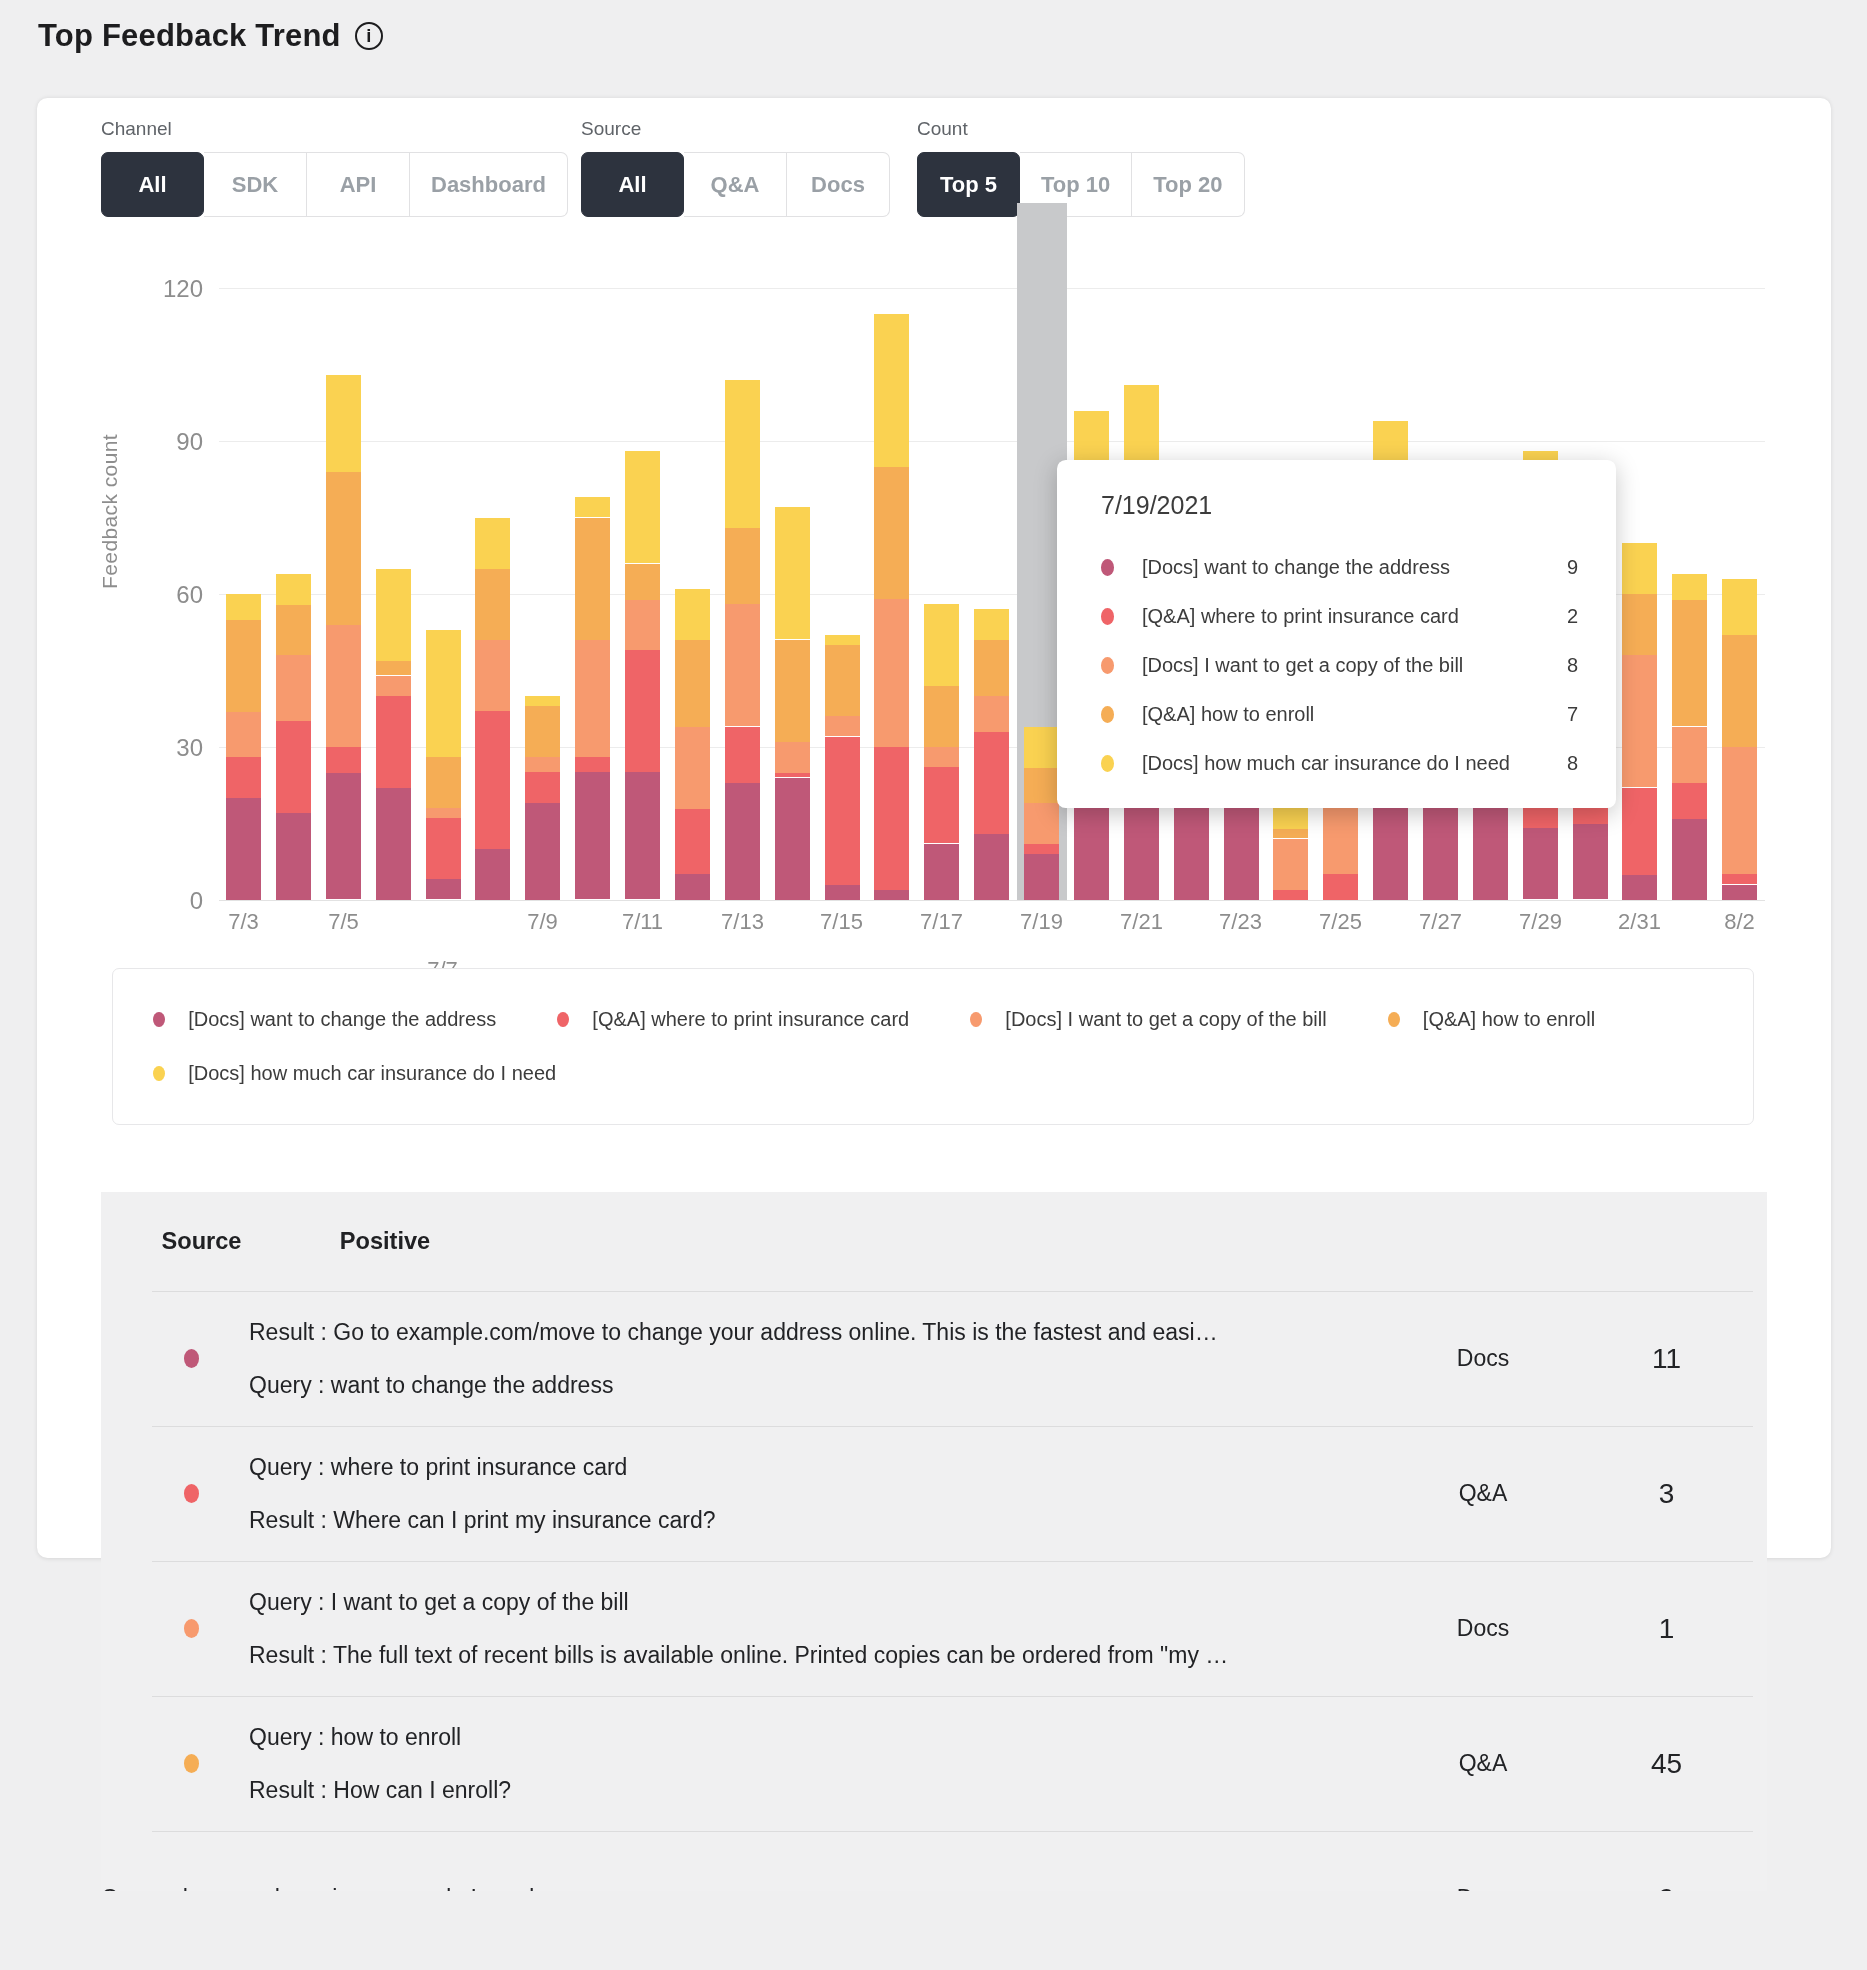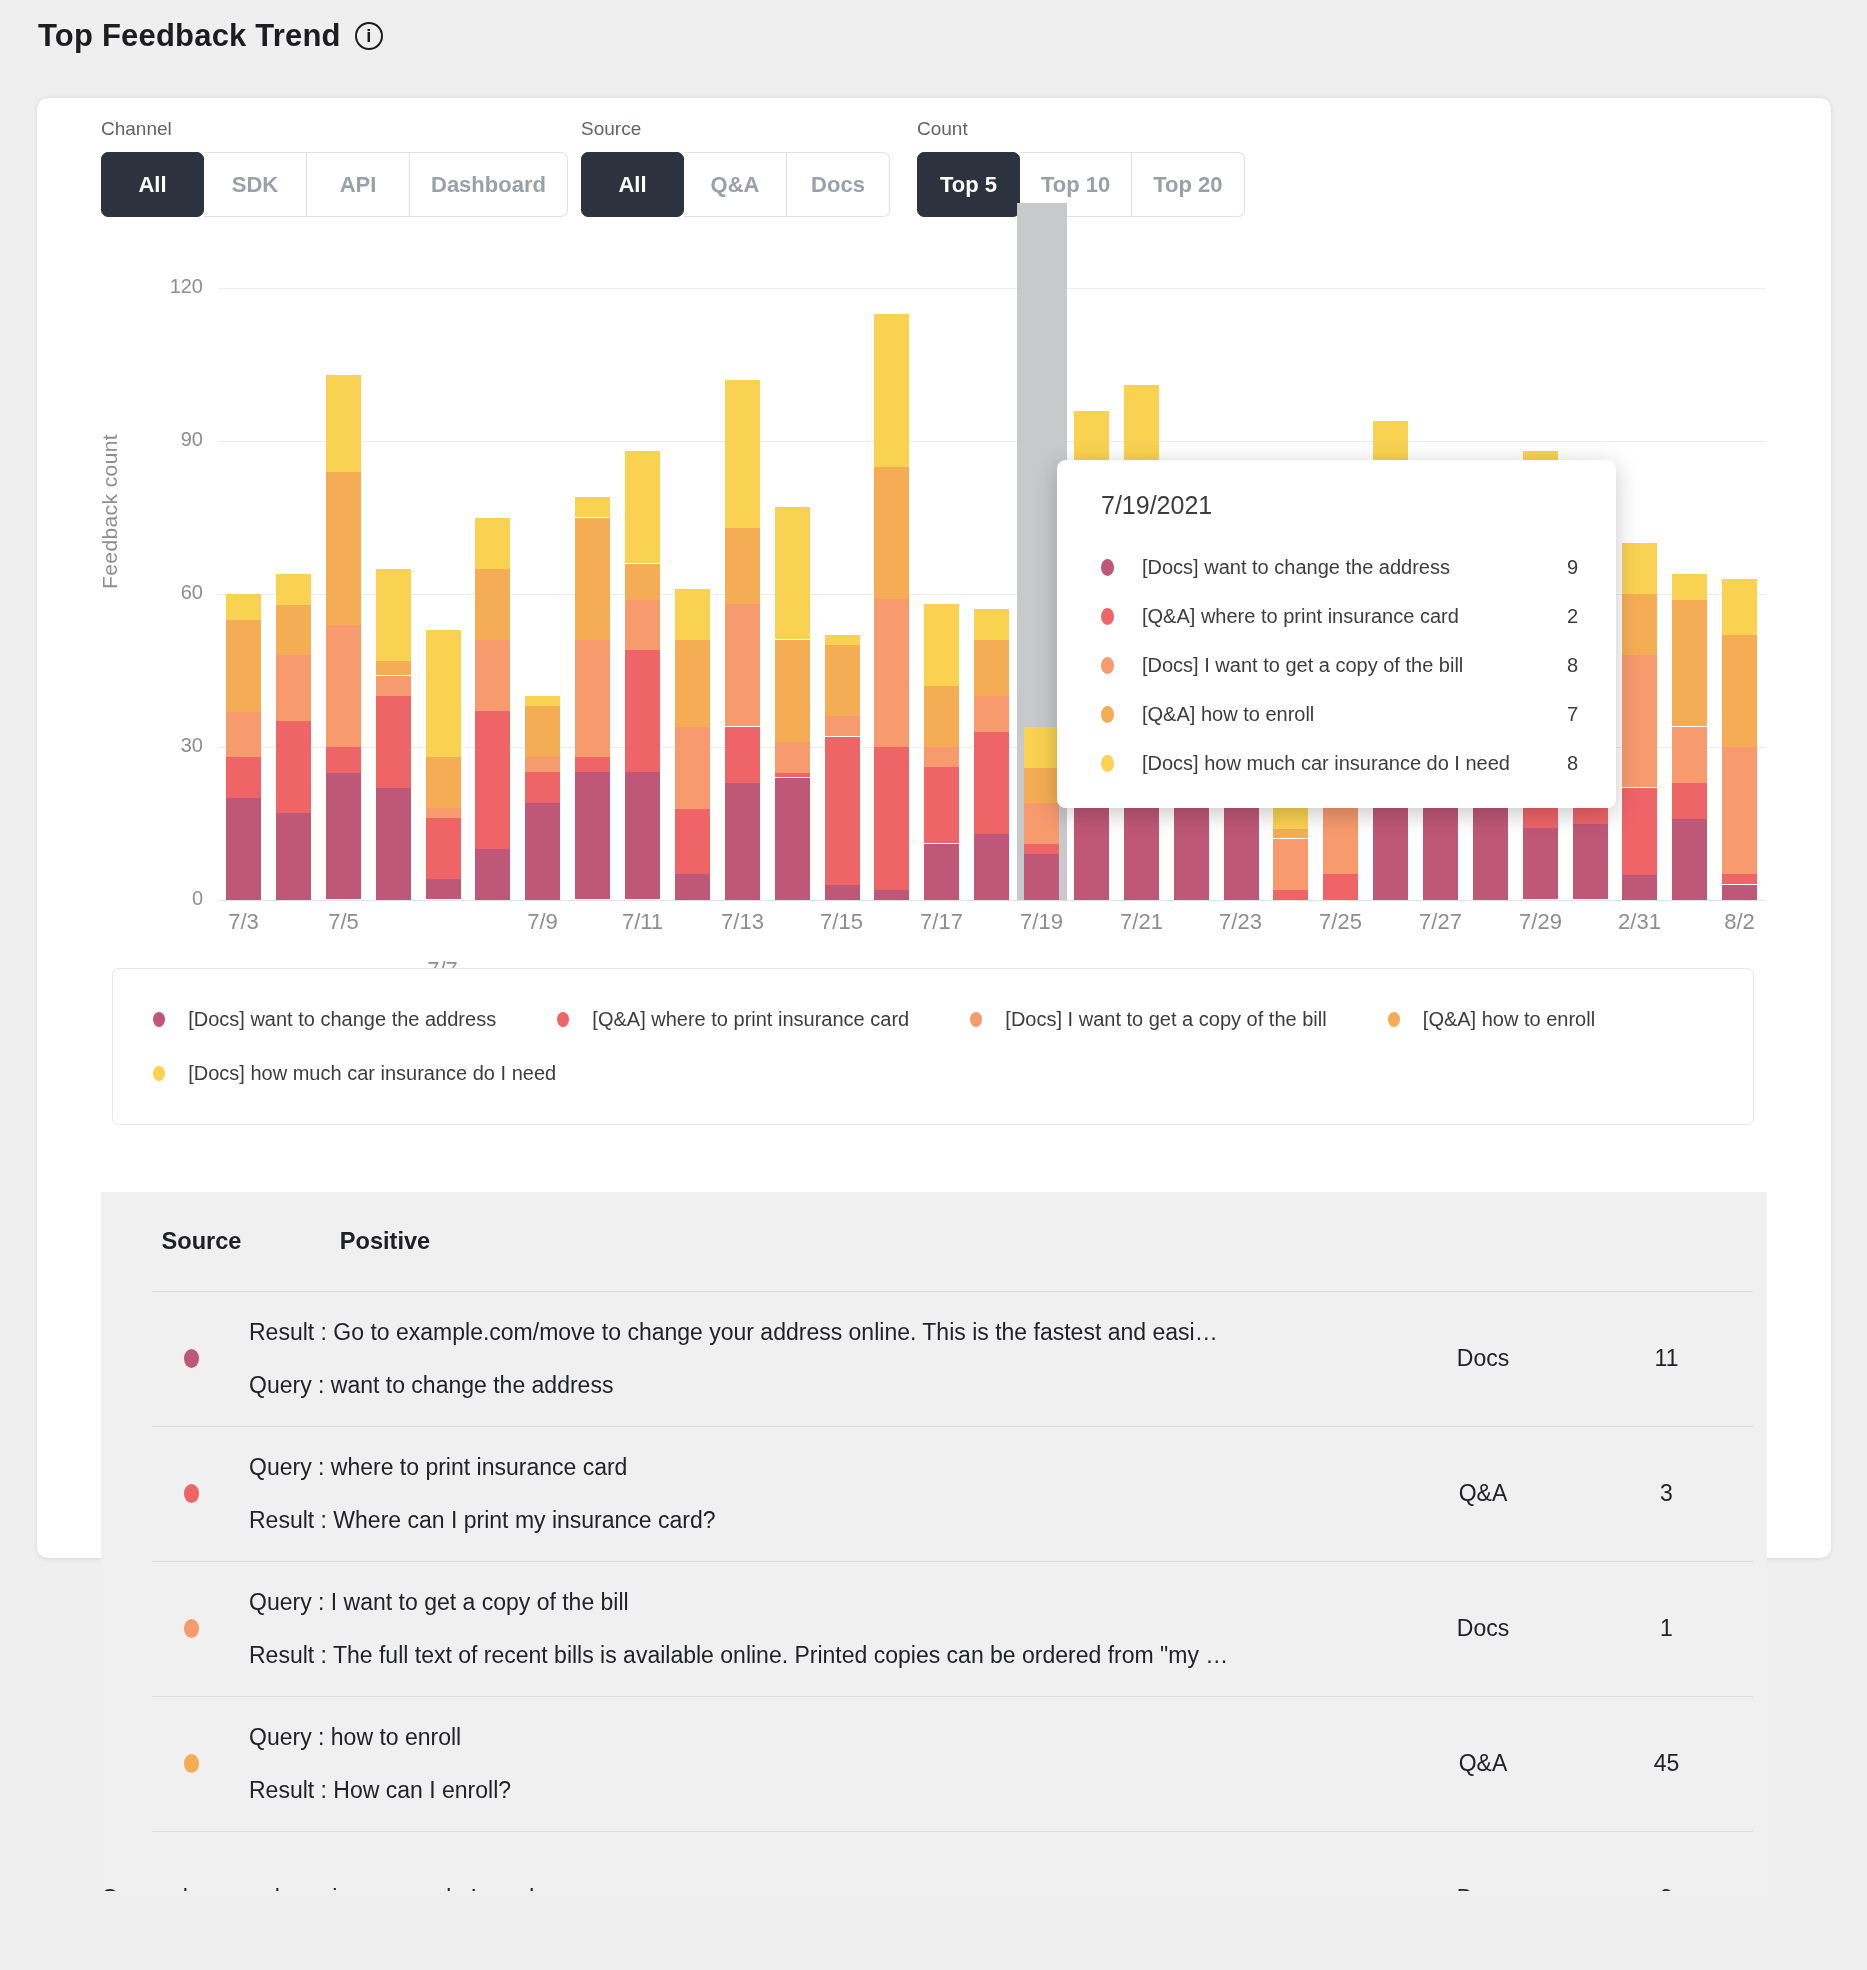--- a/index.html
+++ b/index.html
@@ -26,21 +26,21 @@
     border-left-width:0; display:flex; align-items:center; justify-content:center;
     font-size:22px; font-weight:700; color:#9aa0a6; cursor:pointer; white-space:nowrap; }
   .f-btn:first-child { border-left-width:0.9px; border-radius:7px 0 0 7px; }
   .f-btn:last-child { border-radius:0 7px 7px 0; }
   .f-btn.sel { background:#2d333e; border-color:#2d333e; color:#ffffff; border-radius:7px; }
 
   
   .chart { position:absolute; left:0; top:0; width:1794px; height:856px; }
   .gridline { position:absolute; left:182px; width:1546px; height:0.9px; background:#ececec; }
   .gridline.zero { background:#e2e2e2; }
-  .ytick { position:absolute; width:61px; left:105px; text-align:right; font-size:20px; color:#8d8d8d; }
+  .ytick { position:absolute; width:61px; left:105px; text-align:right; font-size:24px; color:#8d8d8d; }
   .ylab { position:absolute; left:61px; top:260px; width:26px; height:306px;
     writing-mode:vertical-rl; transform:rotate(180deg); text-align:center;
     font-size:21px; color:#8d8d8d; letter-spacing:0.4px; }
   .xtick { position:absolute; top:811px; width:87px; text-align:center; font-size:22px; color:#8d8d8d; }
   .hl-band { position:absolute; top:105px; height:697px; background:#c8c9cb; z-index:1; }
   .bar-seg { position:absolute; width:35px; z-index:2; }
 
   
   .tooltip { position:absolute; left:1020px; top:362px; width:559px; height:348px;
     background:#ffffff; border-radius:8.7px; box-shadow:0 5.2px 23px rgba(0,0,0,0.22); z-index:10; padding:0 38px 0 44px; }
@@ -67,21 +67,21 @@
   .t-head .hs { width:201px; text-align:center; font-size:23.6px; font-weight:700; color:#202124; }
   .t-head .hp { width:166px; text-align:center; font-size:23.6px; font-weight:700; color:#202124; margin-right:17.5px; }
   .t-row { height:135px; display:flex; align-items:center; position:relative; }
   .t-row::before { content:''; position:absolute; top:0; left:51px; right:14px; height:0.9px; background:#dcdcdd; }
   .dot-cell { width:148px; flex:0 0 auto; }
   .t-dot { width:15px; height:18.3px; border-radius:50%; margin-left:83px; }
   .q-cell { flex:1; }
   .q-line { font-size:23px; color:#222326; line-height:1.25; }
   .q-line + .q-line { margin-top:24.5px; }
   .s-cell { width:201px; text-align:center; font-size:23px; color:#222326; }
-  .p-cell { width:166px; text-align:center; font-size:23px; color:#222326; margin-right:17.5px; }
+  .p-cell { width:166px; text-align:center; font-size:28px; color:#222326; margin-right:17.5px; }
 </style>
 </head>
 <body>
 
 <div class="title-row">
   <h1>Top Feedback Trend</h1>
   <span class="info-icon">i</span>
 </div>
 
 <div class="panel">

